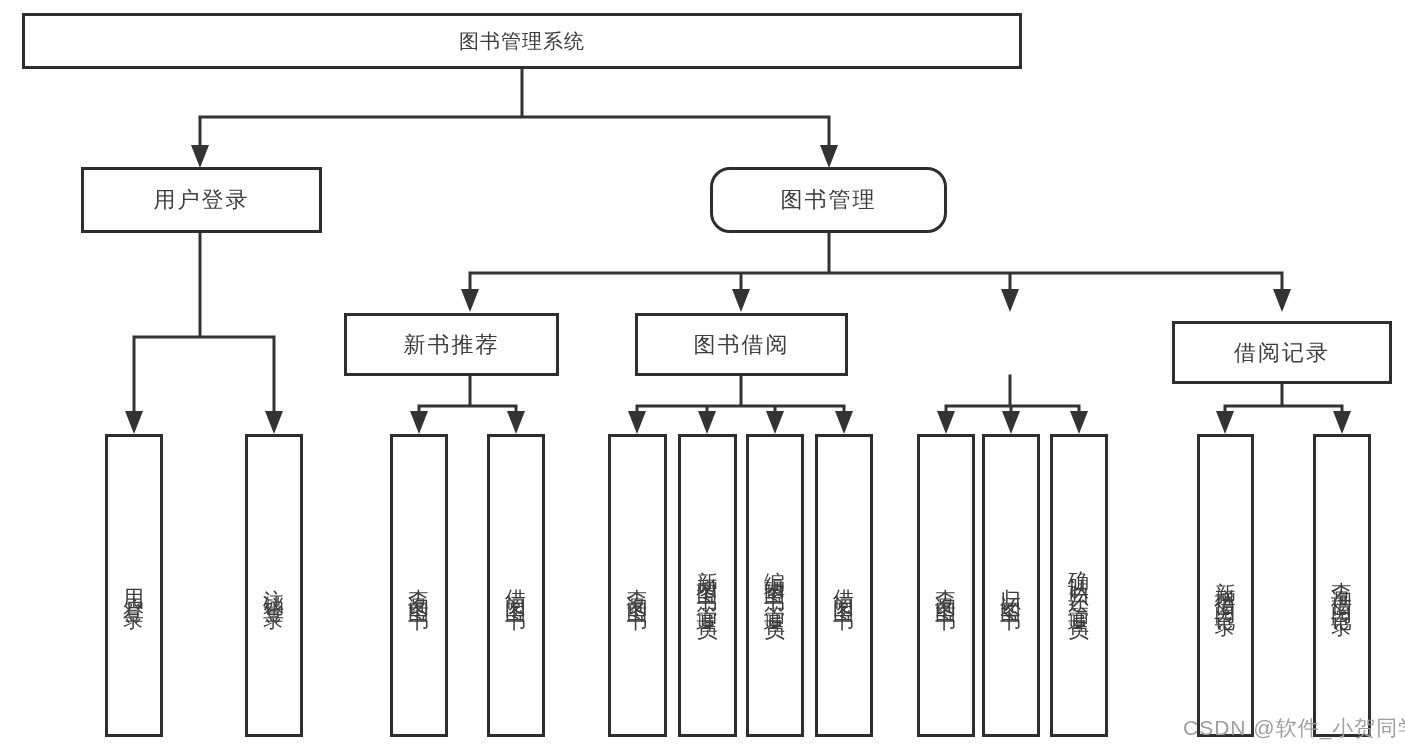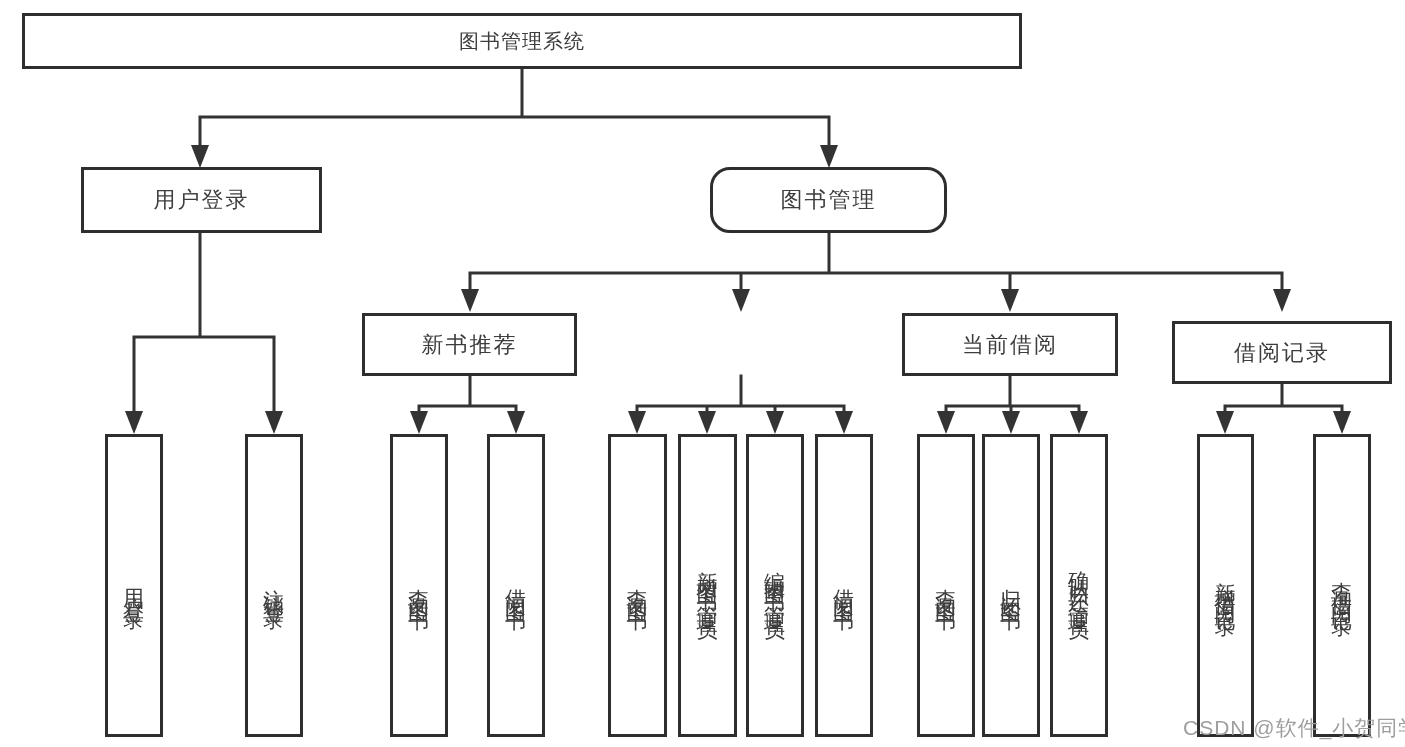--- a/index.html
+++ b/index.html
@@ -105,22 +105,22 @@
     <polygon class="ah" points="1070,411 1088,411 1079,434"></polygon>
     <polygon class="ah" points="1216,411 1234,411 1225,434"></polygon>
     <polygon class="ah" points="1333,411 1351,411 1342,434"></polygon>
   </svg>
 
   <div class="node root">图书管理系统</div>
 
   <div class="node h2" style="left:81px;width:241px;">用户登录</div>
   <div class="node h2" style="left:710px;width:237px;border-radius:20px;">图书管理</div>
 
-  <div class="node h3" style="left:362px;width:215px;">新书推荐</div>
-  <div class="node h3" style="left:902px;width:216px;">当前借阅</div>
+  <div class="node h3" style="left:344px;width:215px;">新书推荐</div>
+  <div class="node h3" style="left:635px;width:213px;">图书借阅</div>
   <div class="node h3" style="left:1172px;width:220px;margin-top:8px;">借阅记录</div>
 
   <div class="node v" style="left:105px;">用户登录</div>
   <div class="node v" style="left:245px;">注销登录</div>
 
   <div class="node v" style="left:390px;">查询图书</div>
   <div class="node v" style="left:487px;">借阅图书</div>
 
   <div class="node v" style="left:608px;width:59px;">查询图书</div>
   <div class="node v" style="left:678px;width:59px;">新增图书（管理员）</div>

